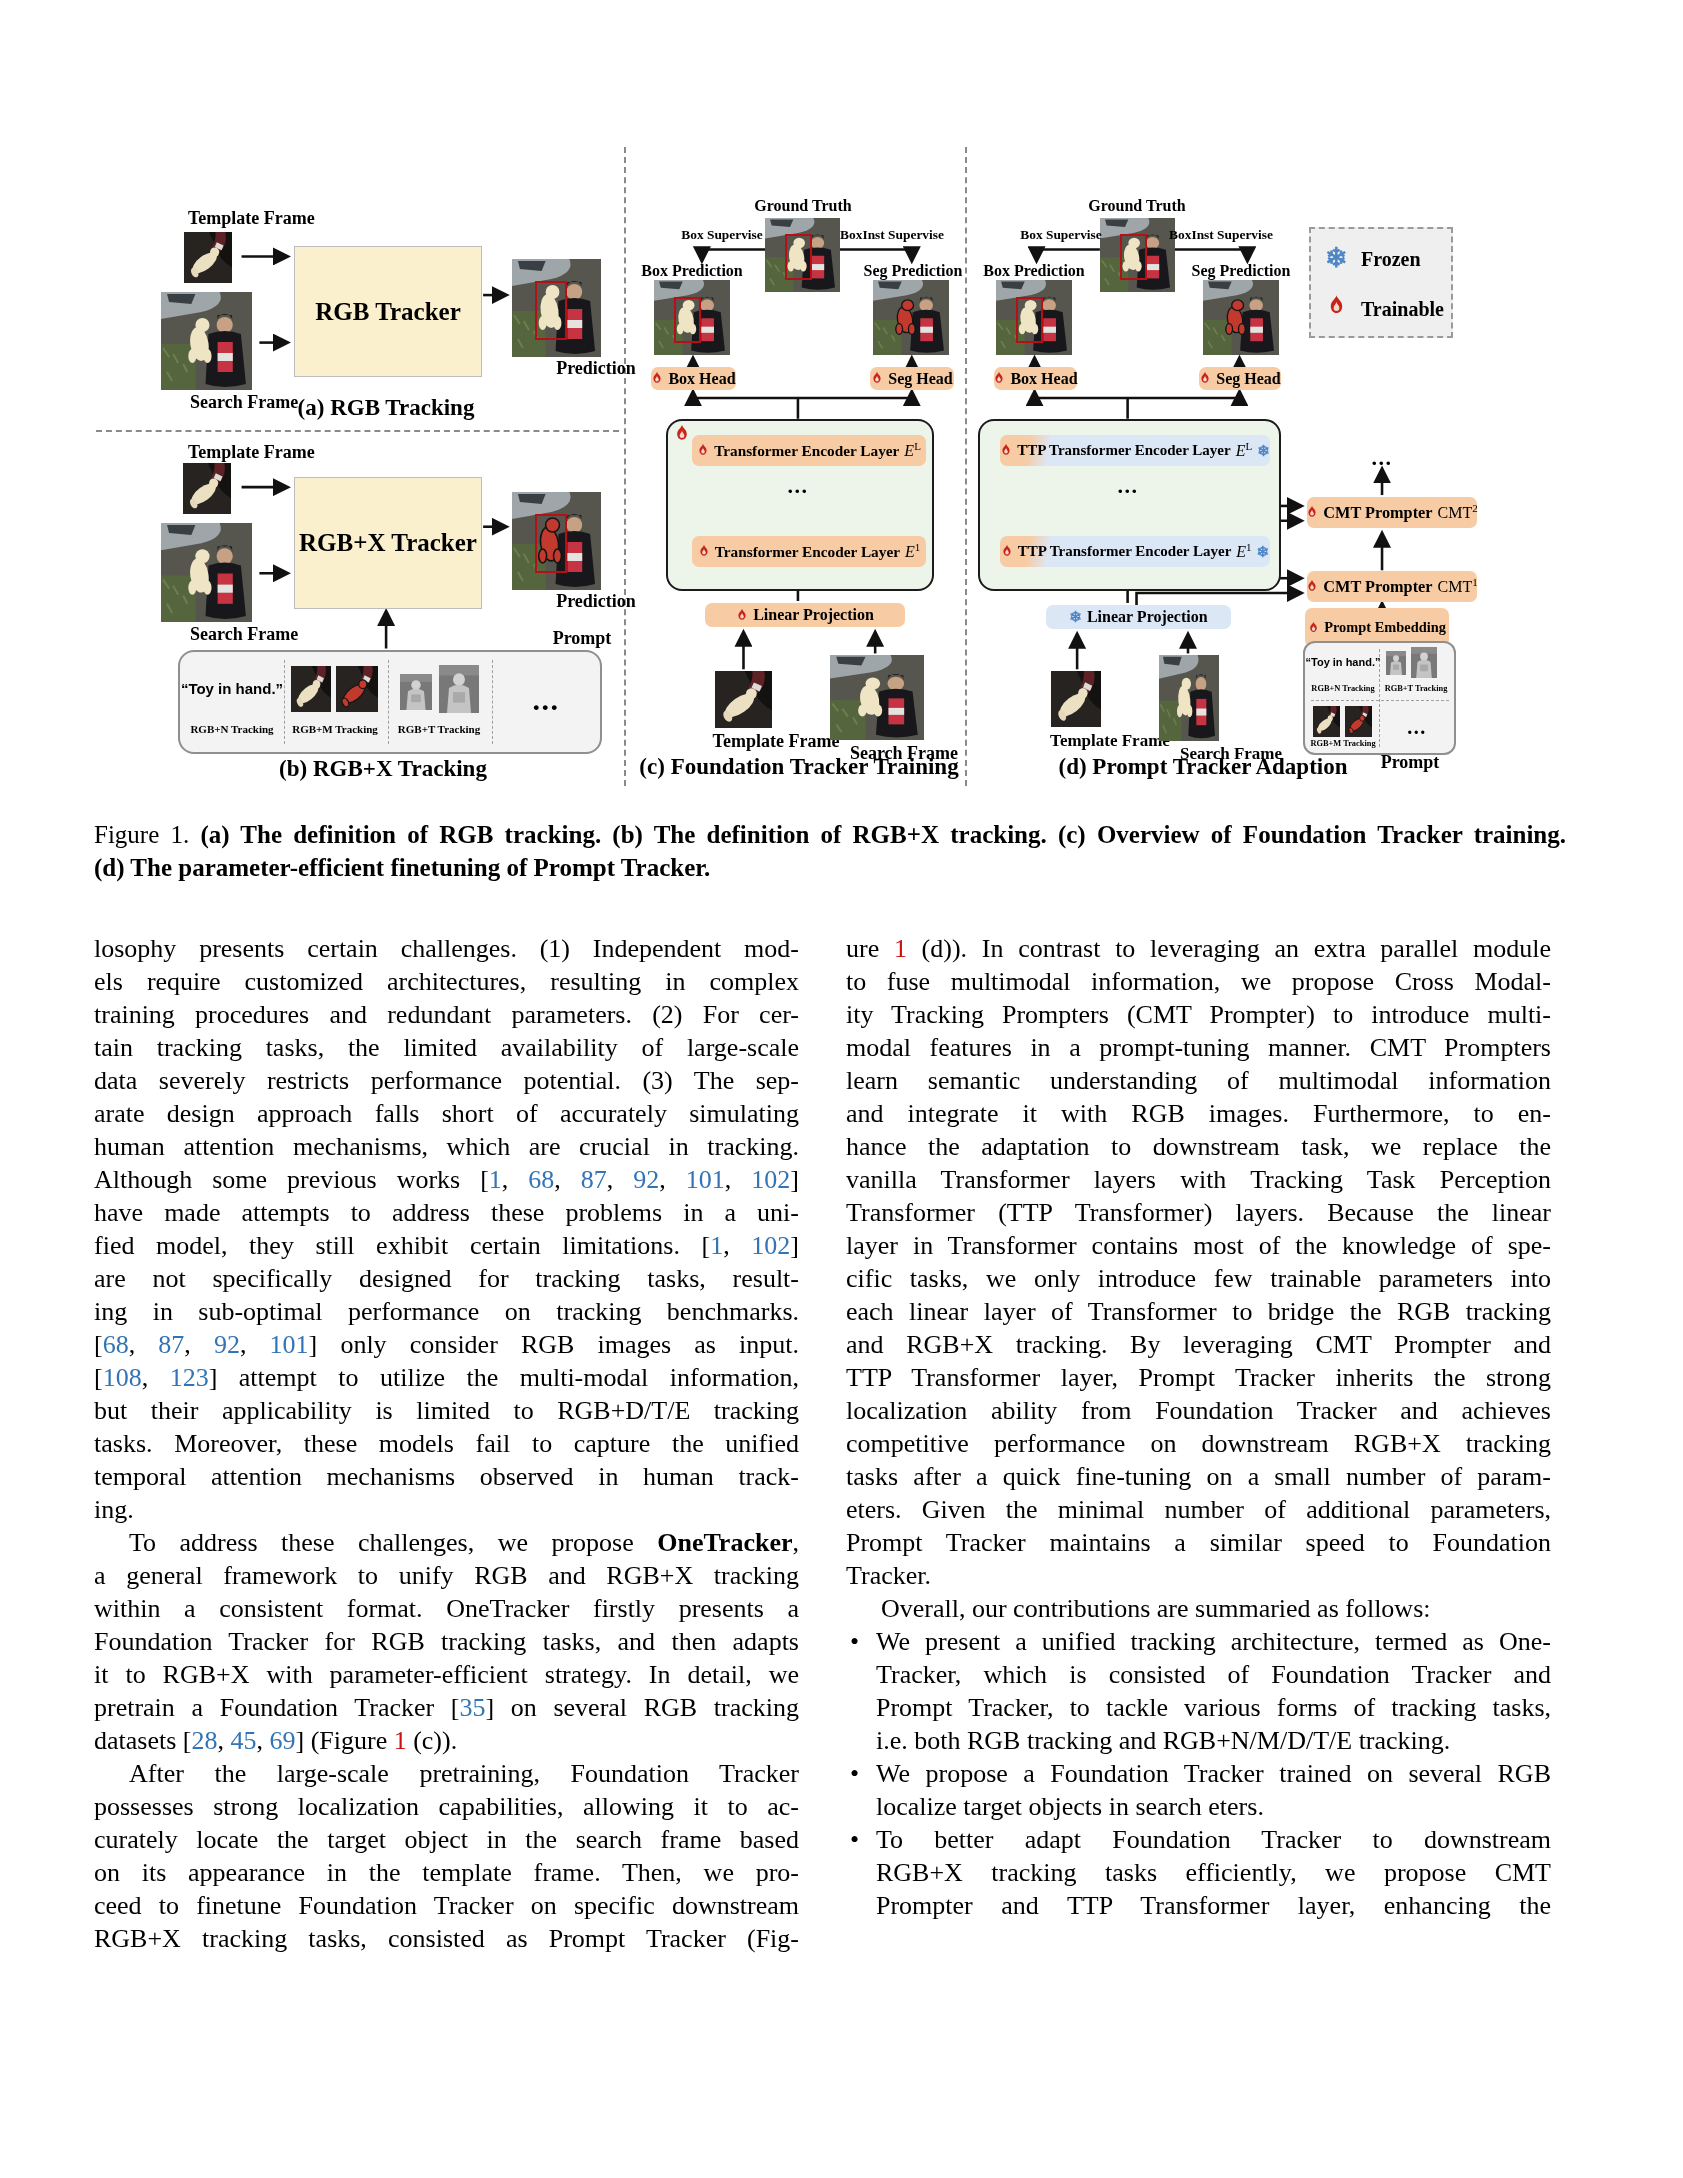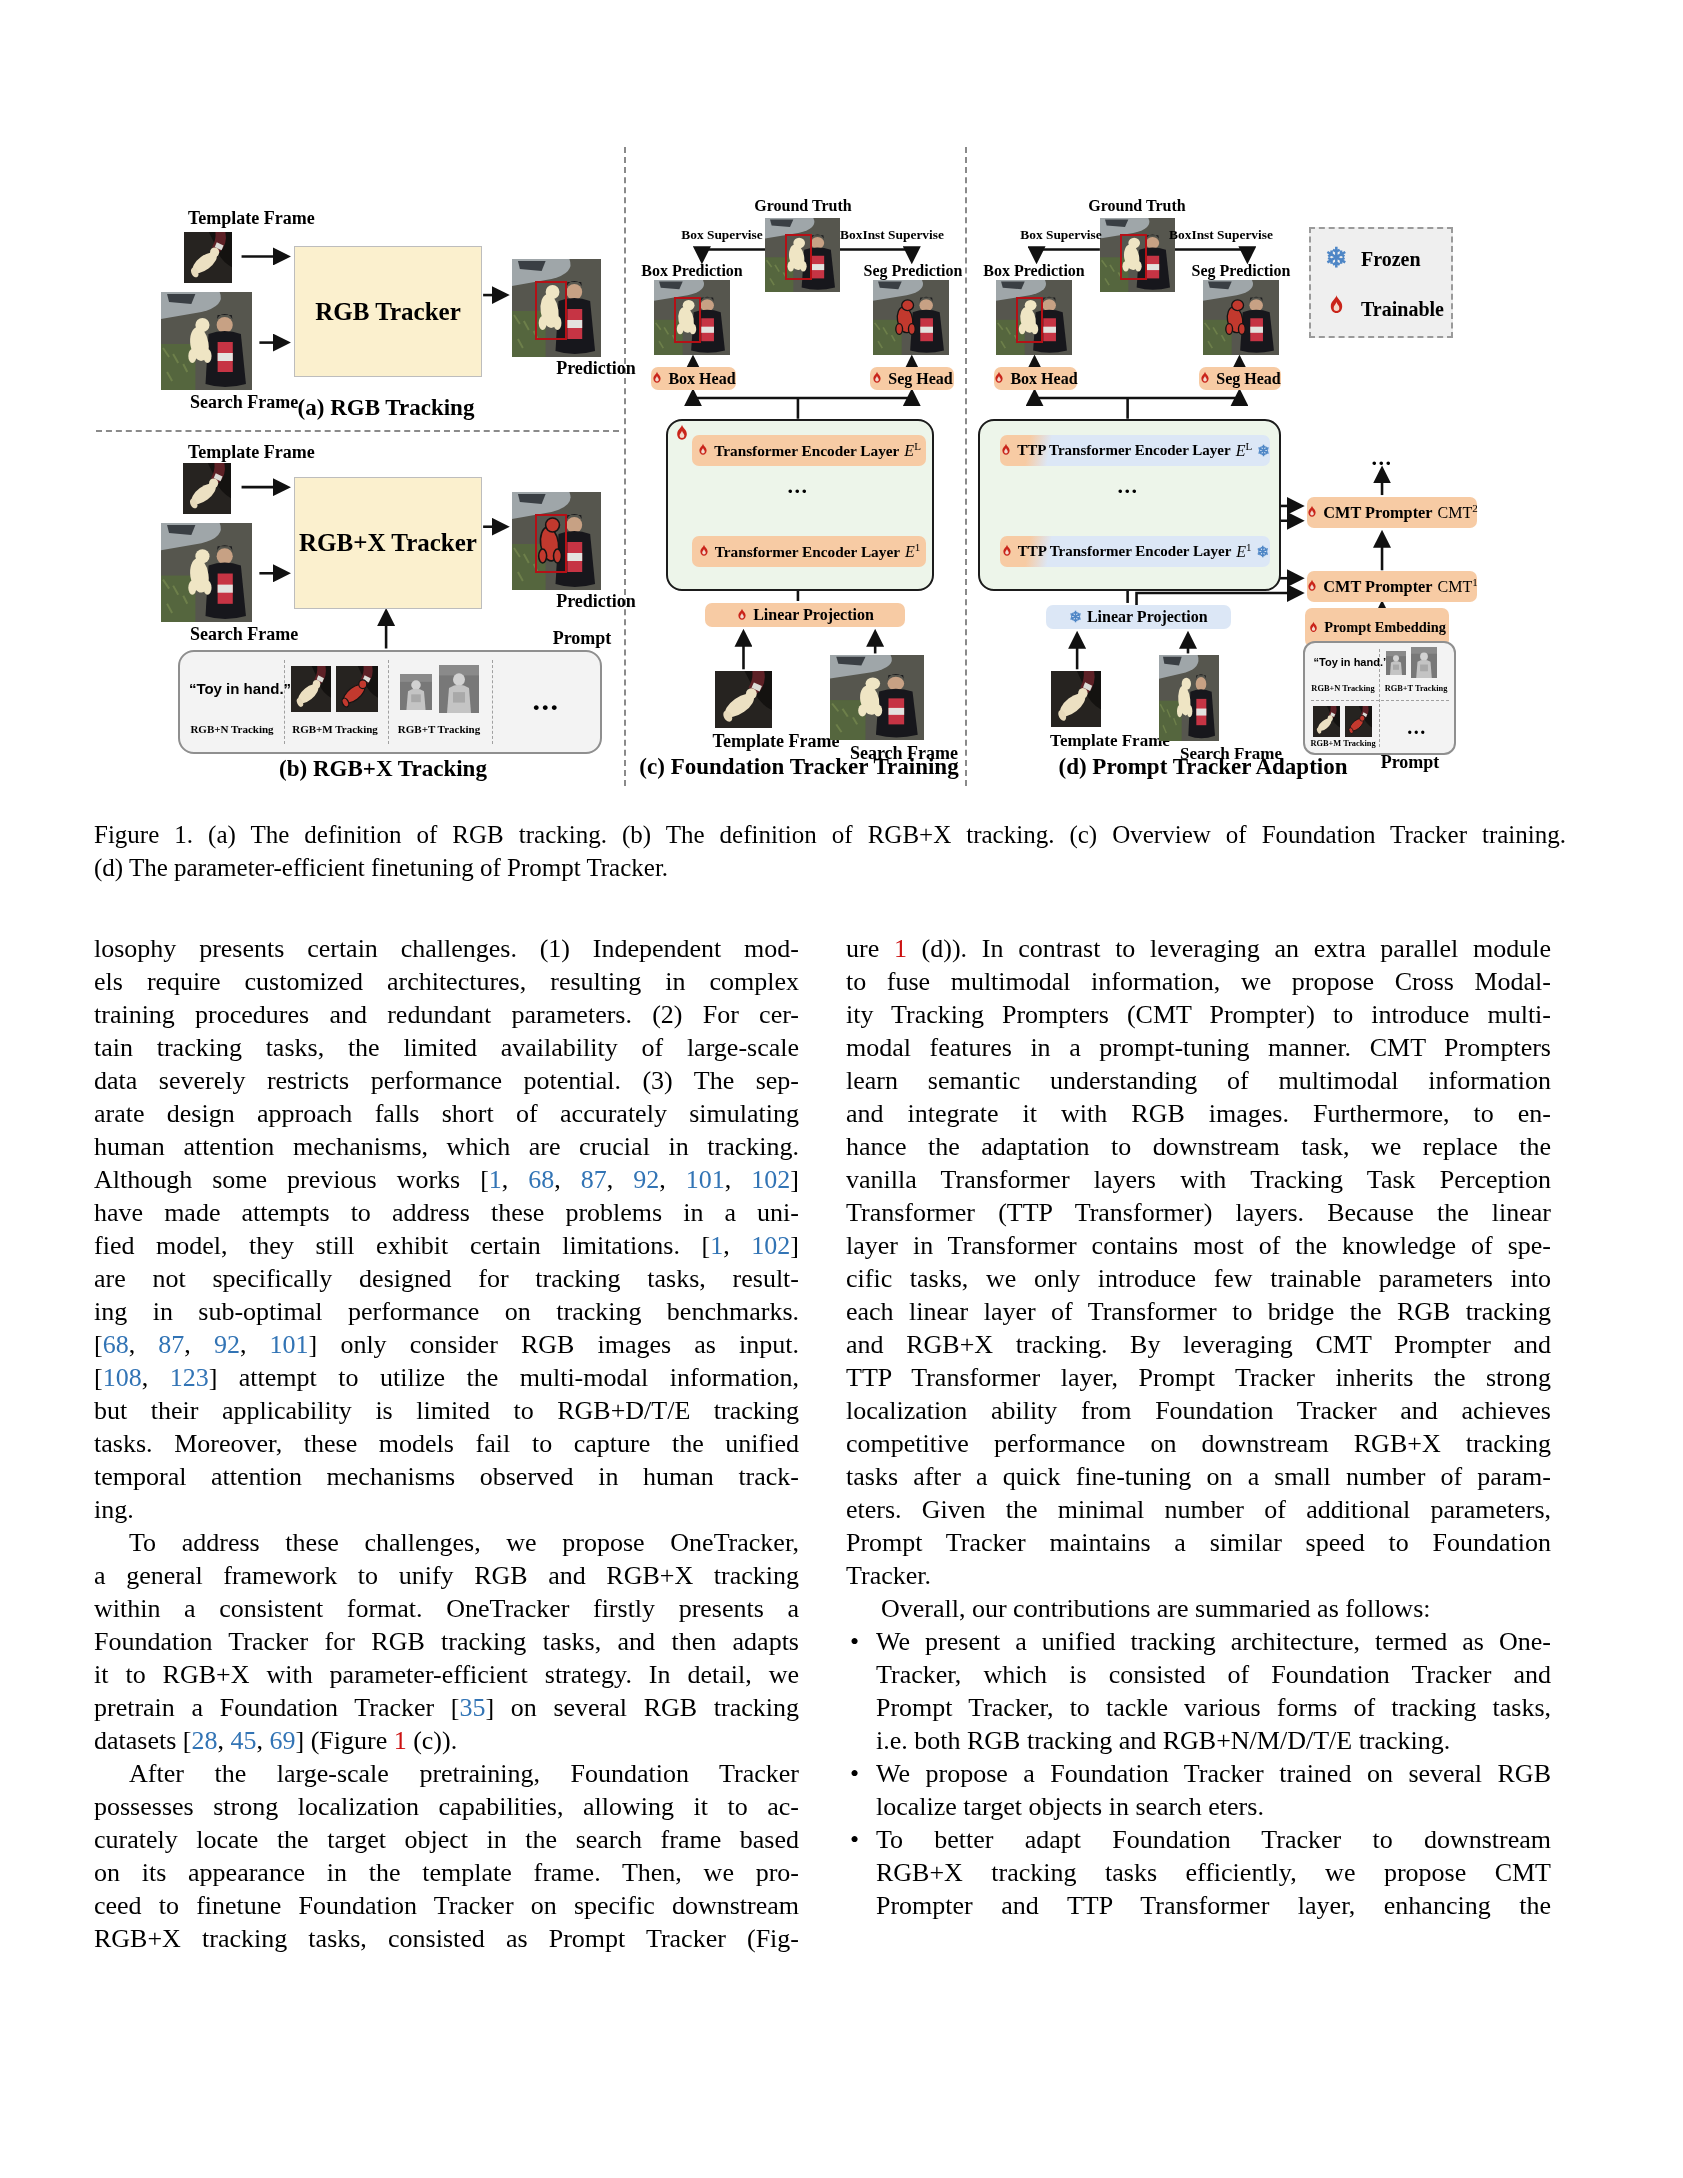--- a/index.html
+++ b/index.html
@@ -26,30 +26,30 @@
   .vd{border-left:2.5px dashed #8a8a8a;width:0;}
   .hd{border-top:2.5px dashed #8a8a8a;height:0;}
   .dsh-v{border-left:1.6px dashed #a0a0a0;width:0;}
   .dsh-h{border-top:1.6px dashed #a0a0a0;height:0;}
   .dots{font-weight:bold;font-size:22px;letter-spacing:1.5px;line-height:1;white-space:nowrap;}
   .snow{color:#4E86C6;font-weight:bold;}
   .ph{position:absolute;overflow:hidden;}
   .ph svg{display:block;width:100%;height:100%;}
   .redbox{position:absolute;left:26%;top:22%;width:31%;height:57%;border:2.6px solid #B51016;}
   .flame{flex:0 0 auto;}
-  .sans{font-family:"Liberation Sans",sans-serif;margin-left:8px;}
+  .sans{font-family:"Liberation Sans",sans-serif;}
   .figcap{position:absolute;left:94px;top:818px;width:1472px;font-size:25px;line-height:33px;}
   .col{position:absolute;top:932px;width:705px;font-size:26px;line-height:33px;}
   .ln{text-align:justify;text-align-last:justify;position:relative;}
   .ln.l{text-align-last:left;}
   .ln.i{text-indent:35px;}
   .ln.h{padding-left:30px;}
   .cite{color:#3274B5;}
   .figref{color:#CC1111;}
-  .strong{font-weight:normal;}
+  .strong{font-weight:bold;}
   .bm{position:absolute;left:4px;}
   .wires{position:absolute;left:0;top:0;pointer-events:none;}
 </style>
 </head>
 <body>
 
 <svg width="0" height="0" style="position:absolute">
   <defs>
     <symbol id="ic-flame" viewBox="0 0 14 17">
       <path d="M7 .5 C7.6 3.4 11.2 4.6 11.2 8.6 C11.2 11.6 9.3 13.6 7 13.6 C4.7 13.6 2.8 11.6 2.8 8.6 C2.8 4.6 6.4 3.4 7 .5 Z" fill="#C9241A"></path>

